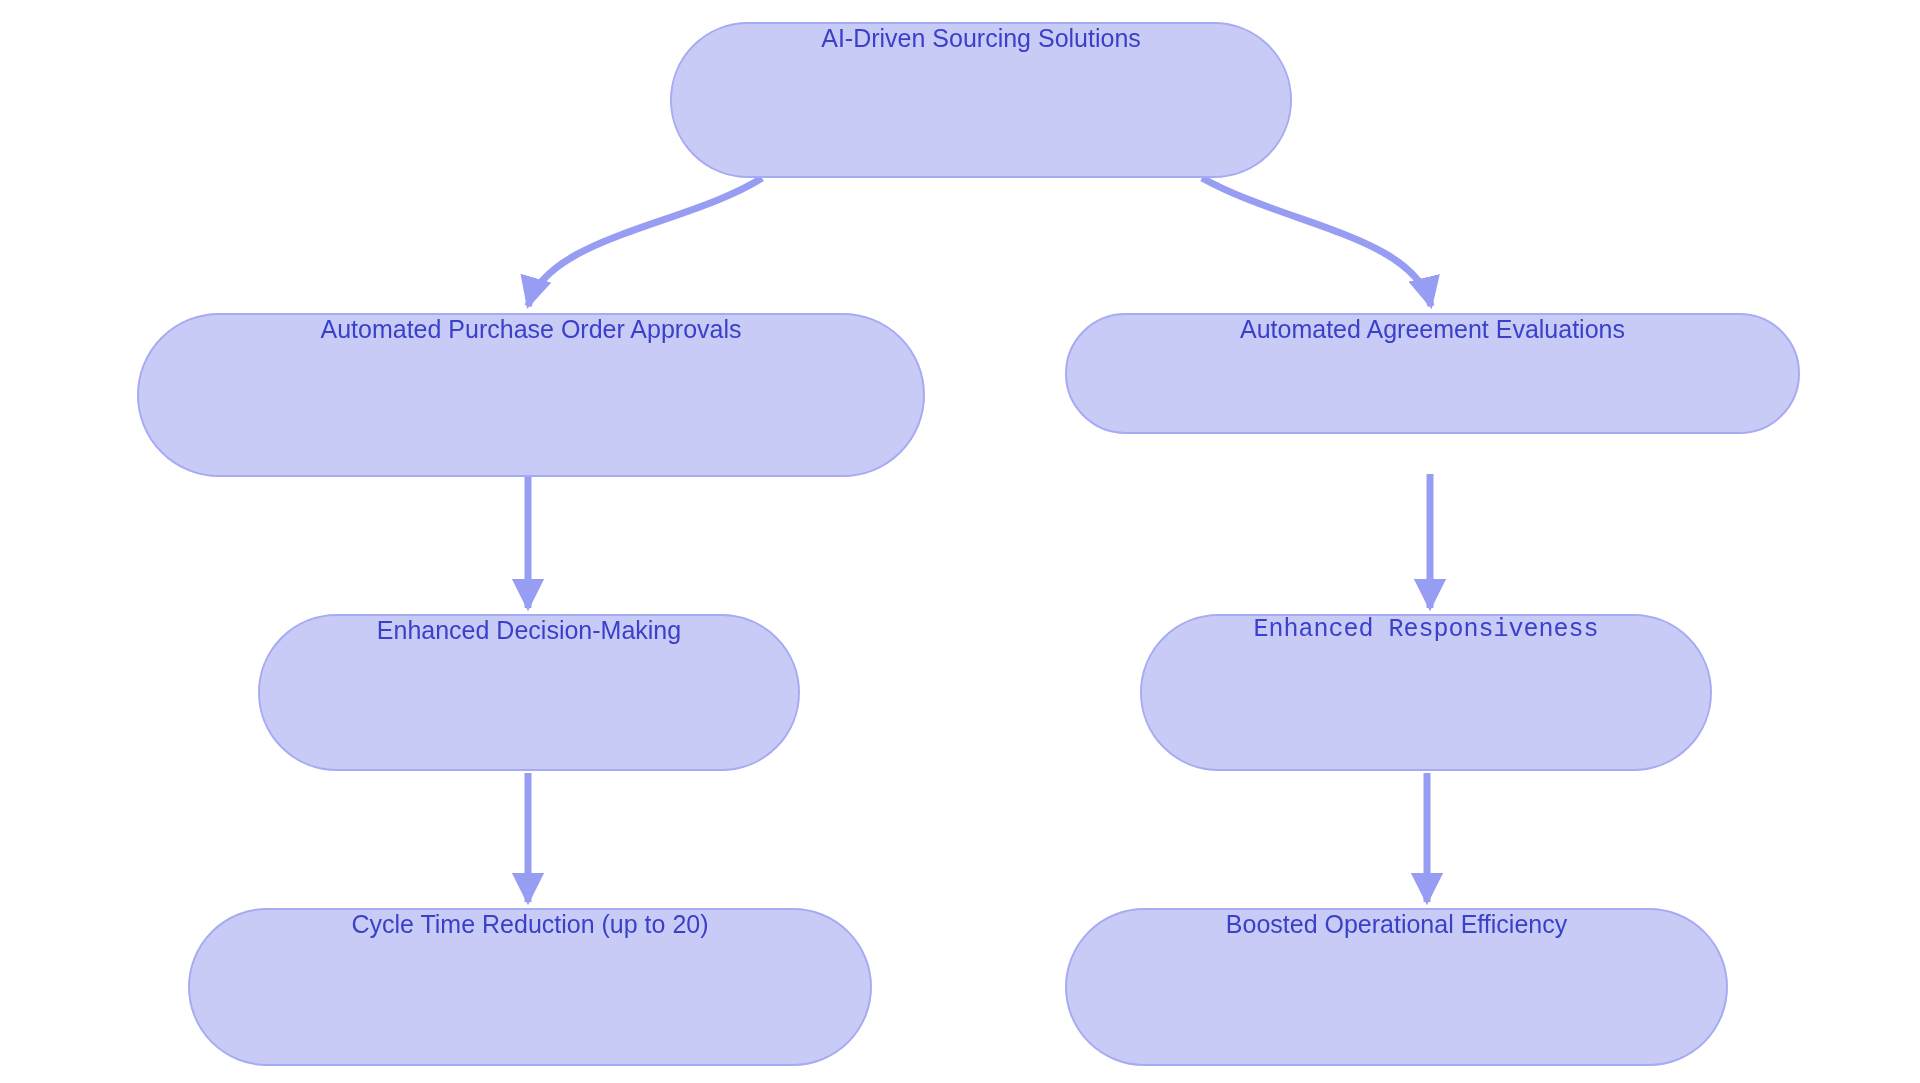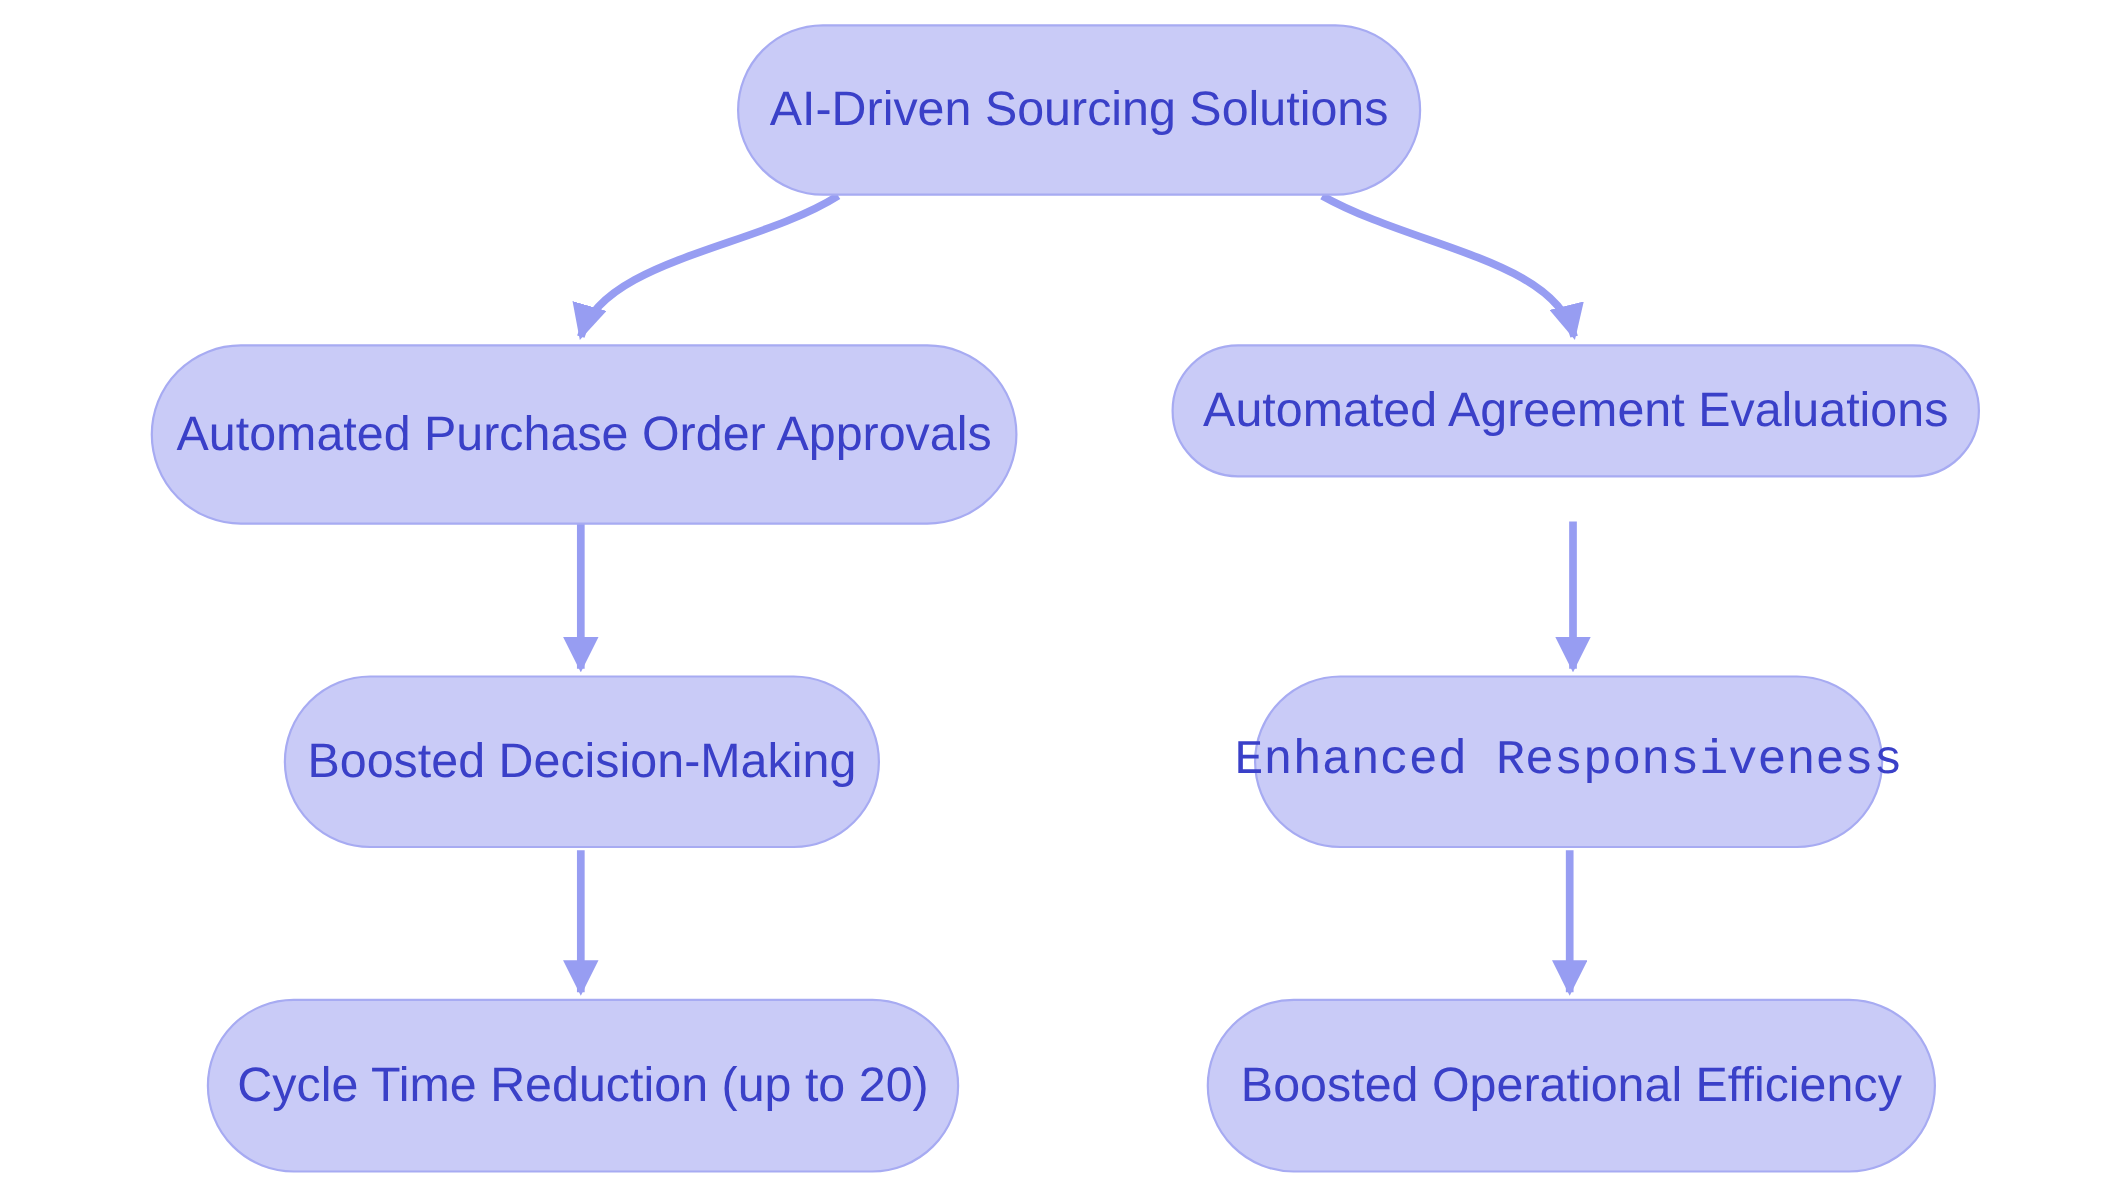--- a/index.html
+++ b/index.html
@@ -33,36 +33,35 @@
     stroke-width: 7;
     fill: none;
   }
   .edge-arrowhead { fill: var(--edge); }
   .node {
     position: absolute;
     background: var(--node-fill);
     border: 2px solid var(--node-border);
     border-radius: 90px;
     display: flex;
-    align-items: center;
     justify-content: center;
     text-align: center;
     color: var(--node-text);
-    font-size: 44px;
+    font-size: 25px;
     line-height: 1.15;
     padding: 0 30px;
     white-space: nowrap;
   }
   #n-root      { left: 670px;  top: 22px;  width: 622px; height: 156px; }
   #n-po        { left: 137px;  top: 313px; width: 788px; height: 164px; }
   #n-agree     { left: 1065px; top: 313px; width: 735px; height: 121px; }
   #n-quicker   { left: 258px;  top: 614px; width: 542px; height: 157px; }
   #n-enhanced  { left: 1140px; top: 614px; width: 572px; height: 157px; font-family: Liberation Mono, monospace; }
   #n-cycle     { left: 188px;  top: 908px; width: 684px; height: 158px; }
-  #n-boosted   { left: 1097px; top: 908px; width: 663px; height: 158px; }
+  #n-boosted   { left: 1065px; top: 908px; width: 663px; height: 158px; }
 </style>
 </head>
 <body>
 
 <div class="canvas">
 
   <svg class="edges" viewBox="0 0 1920 1083" aria-hidden="true">
     <defs>
       <marker id="arrowhead" viewBox="0 0 10 10" refX="9" refY="5" markerWidth="4.6" markerHeight="4.6" orient="auto-start-reverse">
         <path class="edge-arrowhead" d="M 0 0 L 10 5 L 0 10 z"></path>
@@ -82,21 +81,21 @@
 
   <div class="node" id="n-po">
     <span>Automated Purchase Order Approvals</span>
   </div>
 
   <div class="node" id="n-agree">
     <span>Automated Agreement Evaluations</span>
   </div>
 
   <div class="node" id="n-quicker">
-    <span>Boosted Decision-Making</span>
+    <span>Enhanced Decision-Making</span>
   </div>
 
   <div class="node" id="n-enhanced">
     <span>Enhanced Responsiveness</span>
   </div>
 
   <div class="node" id="n-cycle">
     <span>Cycle Time Reduction (up to 20)</span>
   </div>
 

